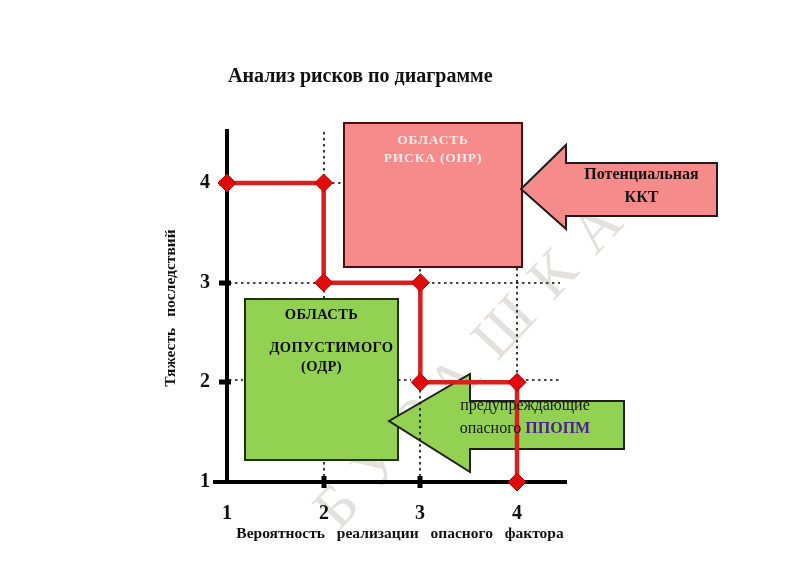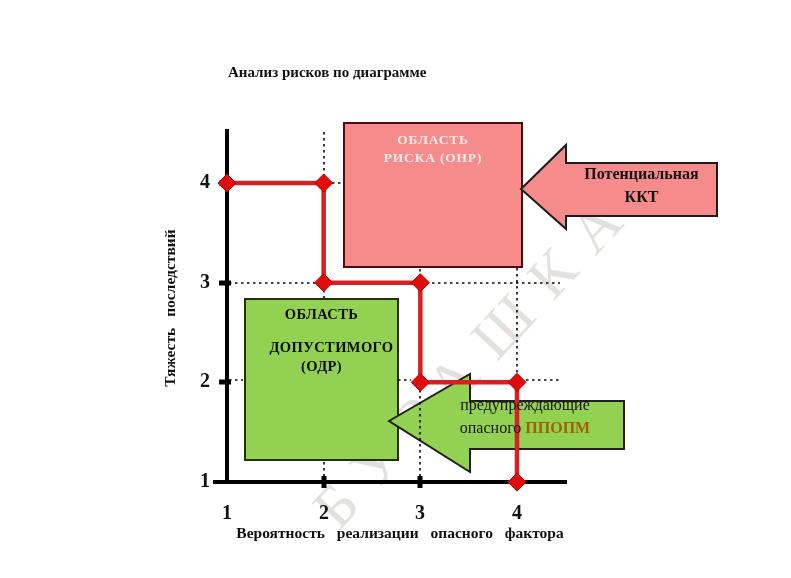--- a/index.html
+++ b/index.html
@@ -3,37 +3,37 @@
 <meta charset="utf-8">
 <style>
   html,body{margin:0;padding:0;background:#ffffff;}
   .stage{position:relative;width:791px;height:578px;background:#ffffff;overflow:hidden;
          font-family:"Liberation Serif","DejaVu Serif",serif;}
   .watermark{position:absolute;left:352px;top:468px;height:76px;line-height:76px;z-index:0;
              font-size:60px;letter-spacing:22px;color:#E3E0DD;font-weight:400;
              transform-origin:0 100%;transform:rotate(-47deg);white-space:nowrap;user-select:none;}
   .chart-svg{position:absolute;left:0;top:0;z-index:1;}
   .txt{position:absolute;z-index:2;}
-  .page-title{left:228px;top:64px;font-size:15px;font-weight:700;color:#111;white-space:nowrap;}
+  .page-title{left:228px;top:64px;font-size:20px;font-weight:700;color:#111;white-space:nowrap;}
   .ylab{left:73px;top:296px;width:200px;height:24px;text-align:center;font-size:15.5px;font-weight:700;
         color:#111;word-spacing:7px;transform:rotate(-90deg);white-space:nowrap;}
   .xlab{left:180px;top:524px;width:440px;text-align:center;font-size:15.5px;font-weight:700;
         color:#111;word-spacing:8px;white-space:nowrap;}
   .ytick{width:26px;text-align:right;font-size:20px;font-weight:700;color:#111;}
   .xtick{width:26px;text-align:center;font-size:20px;font-weight:700;color:#111;}
   .redbox-label{left:344px;top:131px;width:178px;text-align:center;font-size:13.5px;font-weight:700;
                 color:#FBE9E9;line-height:18px;letter-spacing:0.8px;}
   .greenbox-label{left:245px;top:305px;width:153px;text-align:center;font-size:14.5px;font-weight:700;
                   color:#0B0B0B;line-height:19px;letter-spacing:0.4px;}
   .greenbox-label .gap{margin-top:14px;margin-left:20px;}
   .pink-arrow-label{left:566px;top:163px;width:151px;text-align:center;font-size:16px;font-weight:700;
                     color:#151515;line-height:22.5px;}
   .green-arrow-label{left:435px;top:394px;width:180px;text-align:center;font-size:16px;font-weight:400;
                      color:#151515;line-height:22.5px;white-space:nowrap;}
-  .hl{font-weight:700;color:#a16207;}
+  .hl{font-weight:700;color:#4c1d95;}
 </style>
 </head>
 <body>
 
 <div class="stage">
 
   <div class="watermark">БУРАШКА</div>
 
   <svg class="chart-svg" width="791" height="578" viewBox="0 0 791 578" xmlns="http://www.w3.org/2000/svg">
 

